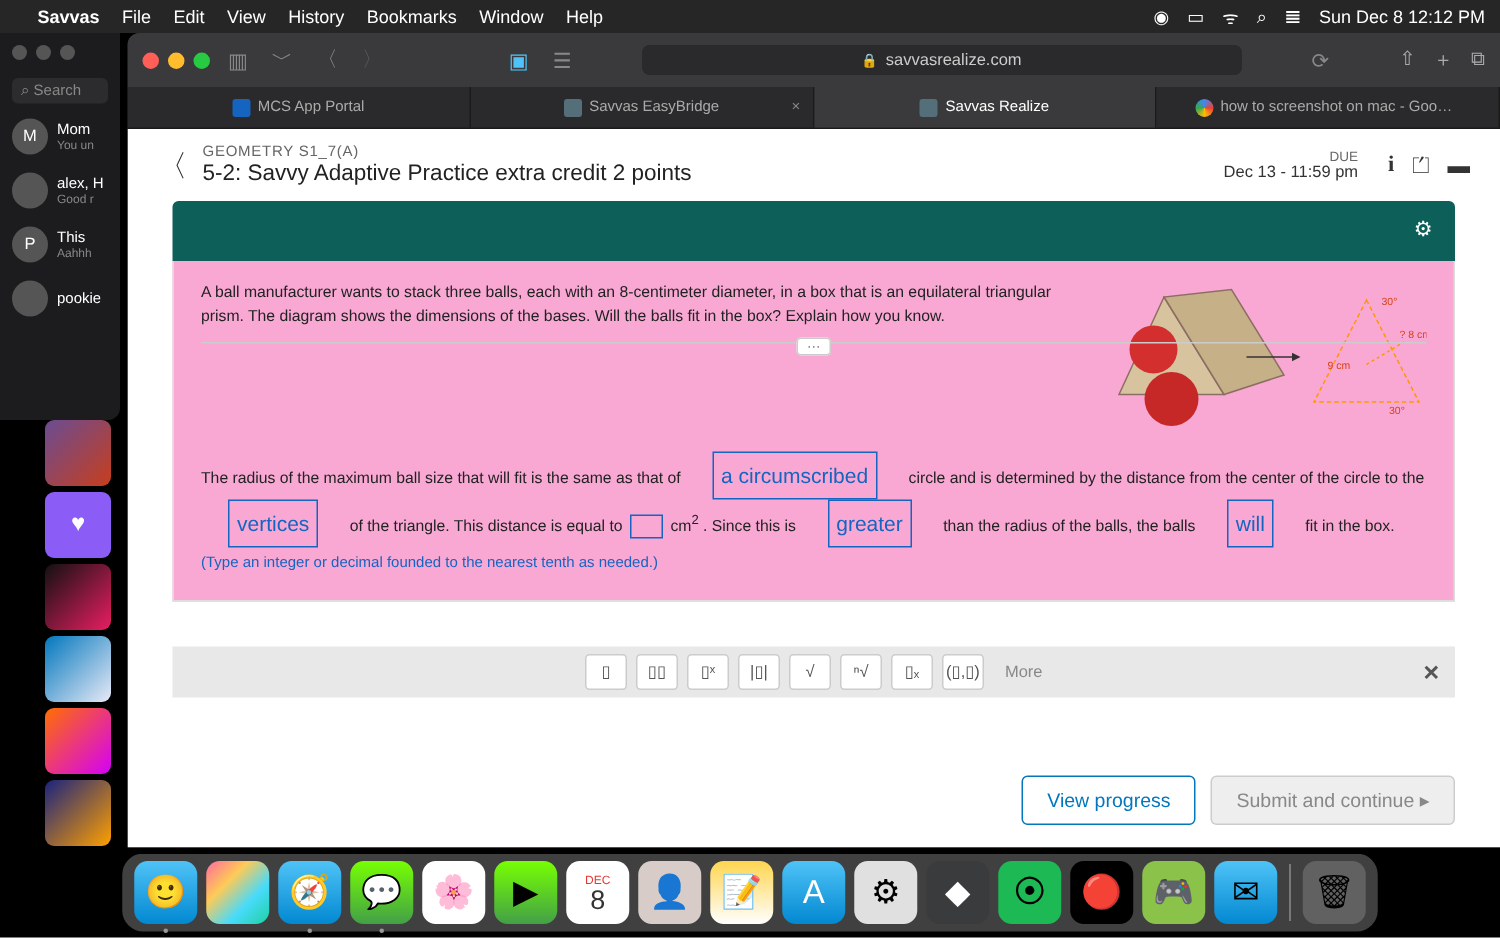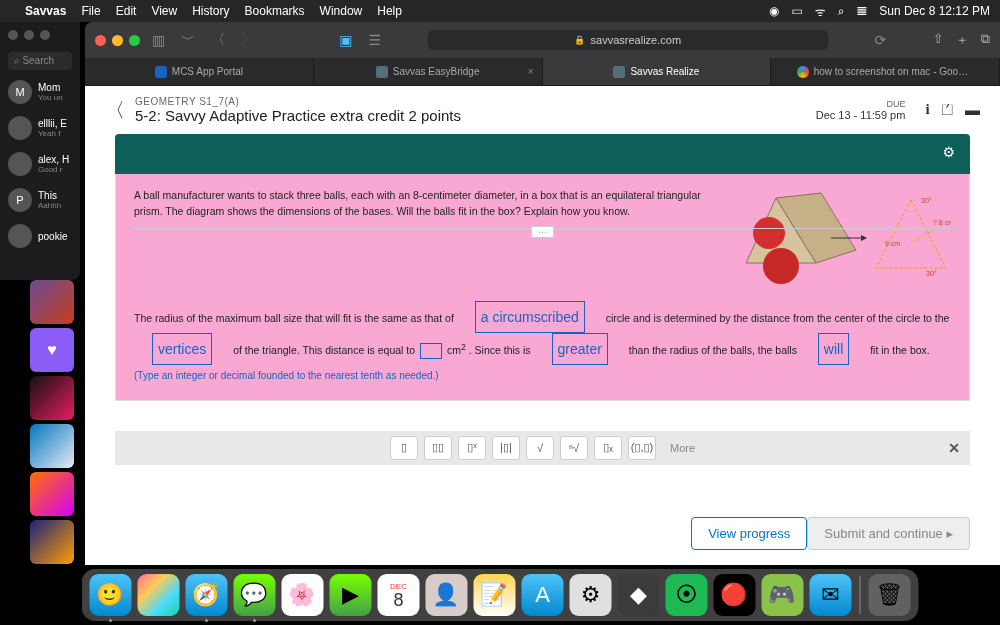--- a/index.html
+++ b/index.html
@@ -51,21 +51,21 @@
 .answer-area{margin-top:30px;padding-top:18px;font-size:10.5px;color:#222;line-height:2}
 .inline-select{display:inline-block;border:1px solid #1565c0;padding:1px 5px;color:#1565c0;font-size:14px;margin:0 18px}
 .inline-input{display:inline-block;border:1px solid #1565c0;width:22px;height:16px;margin:0 2px;vertical-align:middle}
 .hint{color:#1565c0;font-size:10px}
 .hr-collapse{border-top:1px solid #ccc;margin:14px 0 0;text-align:center;position:relative;top:-6px}
 .hr-collapse span{background:#fff;border:1px solid #ccc;border-radius:3px;padding:0 6px;font-size:9px;color:#888;position:relative;top:-8px}
 .math-toolbar{margin:30px 30px 0;background:#e8e8e8;height:34px;display:flex;align-items:center;justify-content:center;gap:6px;position:relative}
 .mt-btn{width:28px;height:24px;background:#fff;border:1px solid #ccc;border-radius:3px;display:flex;align-items:center;justify-content:center;font-size:11px;color:#555}
 .mt-more{color:#888;font-size:11px;margin-left:8px}
 .mt-close{position:absolute;right:10px;color:#555;font-size:14px;font-weight:bold}
-.footer-btns{position:absolute;bottom:15px;right:30px;display:flex;}
+.footer-btns{position:absolute;bottom:15px;right:30px;display:flex;gap:10px}
 .btn{padding:8px 16px;border-radius:4px;font-size:13px;border:1px solid}
 .btn-view{background:#fff;border-color:#0277bd;color:#0277bd}
 .btn-submit{background:#eee;border-color:#ccc;color:#888}
 .dock{position:absolute;bottom:4px;left:50%;transform:translateX(-50%);height:52px;background:rgba(255,255,255,.25);border-radius:14px;display:flex;align-items:center;padding:0 8px;gap:6px;backdrop-filter:blur(10px)}
 .dock-icon{width:42px;height:42px;border-radius:9px;display:flex;align-items:center;justify-content:center;font-size:22px;position:relative}
 .dock-sep{width:1px;height:38px;background:rgba(255,255,255,.4);margin:0 2px}
 .di-finder{background:linear-gradient(180deg,#4fc3f7,#0288d1)}
 .di-launch{background:linear-gradient(135deg,#ff6b9d,#feca57,#48dbfb,#1dd1a1);}
 .di-safari{background:linear-gradient(180deg,#4fc3f7,#0288d1)}
 .di-msg{background:linear-gradient(180deg,#76ff03,#43a047)}
@@ -113,27 +113,20 @@
       <span></span>
       <span></span>
       <span></span>
     </div>
   <div class="mp-search">⌕ <span>Search</span></div>
   <div class="mp-item">
       <div class="mp-avatar">M</div>
       <div class="mp-text">
         <div class="mp-name">Mom</div>
         <div class="mp-sub">You un</div>
-      </div>
-    </div>
-  <div class="mp-item">
-      <div class="mp-avatar"></div>
-      <div class="mp-text">
-        <div class="mp-name">elllii, E</div>
-        <div class="mp-sub">Yeah f</div>
       </div>
     </div>
   <div class="mp-item">
       <div class="mp-avatar"></div>
       <div class="mp-text">
         <div class="mp-name">alex, H</div>
         <div class="mp-sub">Good r</div>
       </div>
     </div>
   <div class="mp-item">

